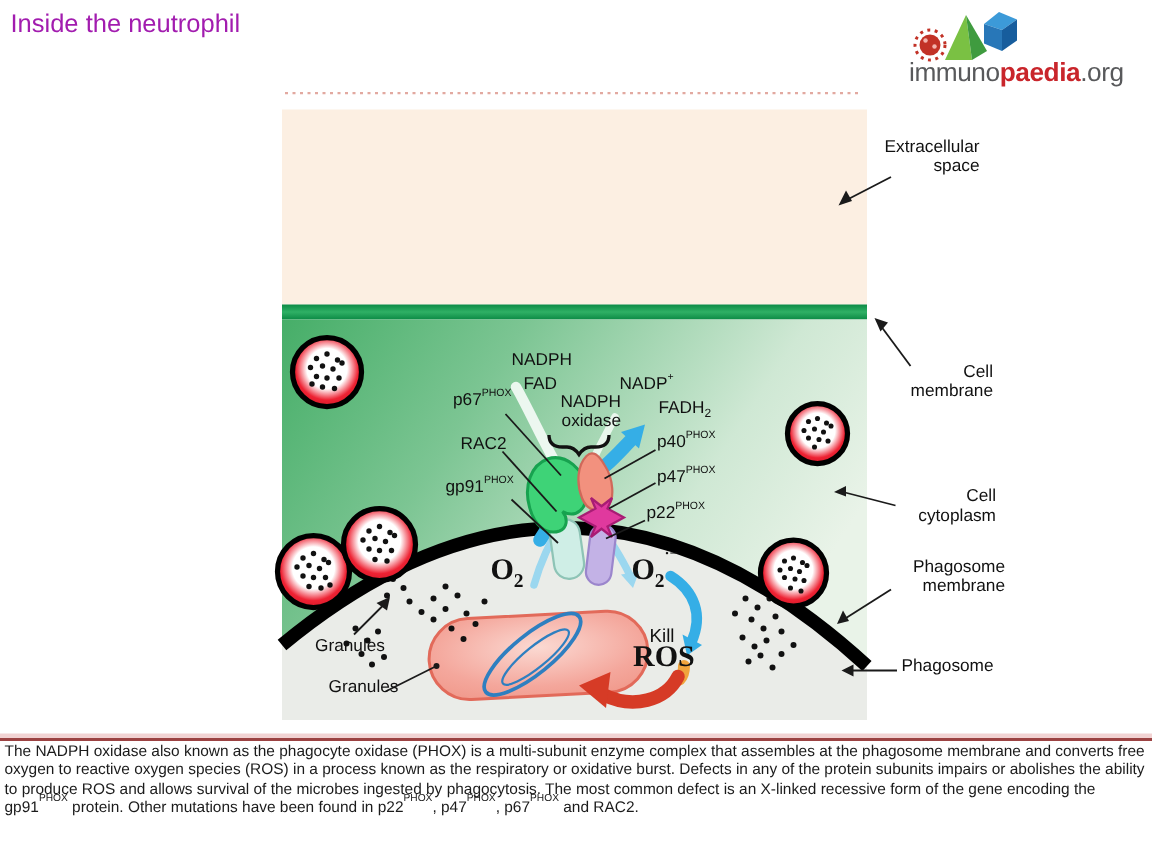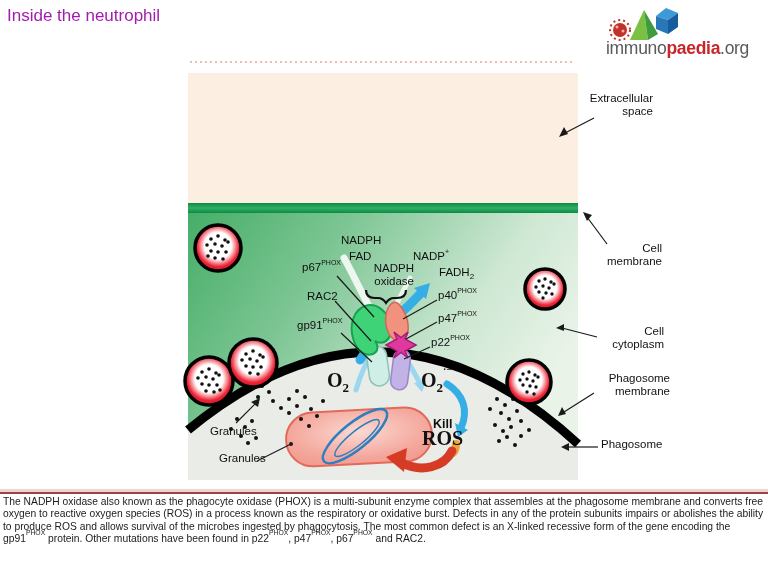--- a/index.html
+++ b/index.html
@@ -12,21 +12,21 @@
   .lbl sub{font-size:8px;vertical-align:sub;line-height:0;}
   .serif{font-family:Liberation Serif, serif;font-weight:bold;}
   #page-title{position:absolute;left:7px;top:6px;font-size:17px;color:#a21caf;z-index:2;}
   #logo{position:absolute;left:600px;top:4px;width:164px;height:54px;z-index:2;}
   #logo-text{position:absolute;left:6px;top:34px;font-size:17.5px;letter-spacing:-0.3px;color:#58595b;}
   #logo-text .red{color:#c9252b;font-weight:bold;}
   .o2big{font-size:20px;}
   .o2big sub{font-size:13px;}
   .o2big sup{font-size:10px;top:-6px;}
   #ros-label{font-size:20px;}
-  #kill-label{font-size:12.5px;font-weight:bold;}
+  #kill-label{font-size:12.5px;}
   #footer{position:absolute;left:0;top:492px;width:768px;z-index:2;border-top:2px solid #9c4343;
           box-shadow:0 -3px 0 #f2d3d3;}
   #footer p{margin:2px 3px 0 3px;font-size:10.3px;line-height:12.4px;color:#1b1b1b;}
   #footer sup{font-size:6.8px;line-height:0;position:relative;top:-3px;}
 </style>
 </head>
 <body>
 
 <div id="canvas">
 

